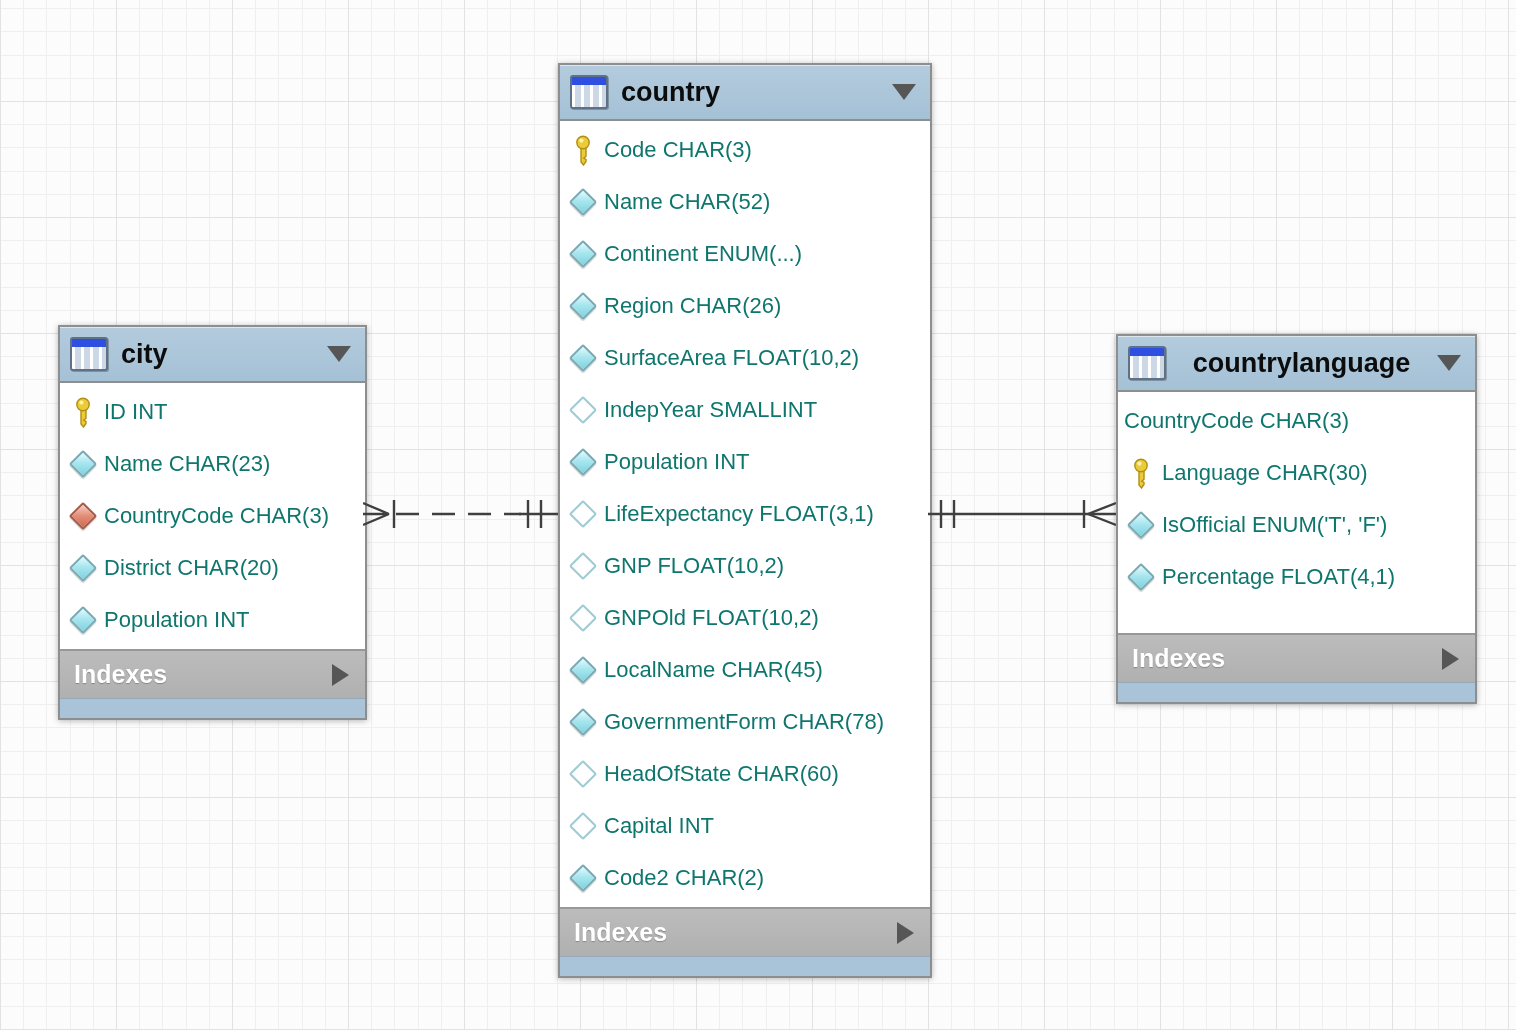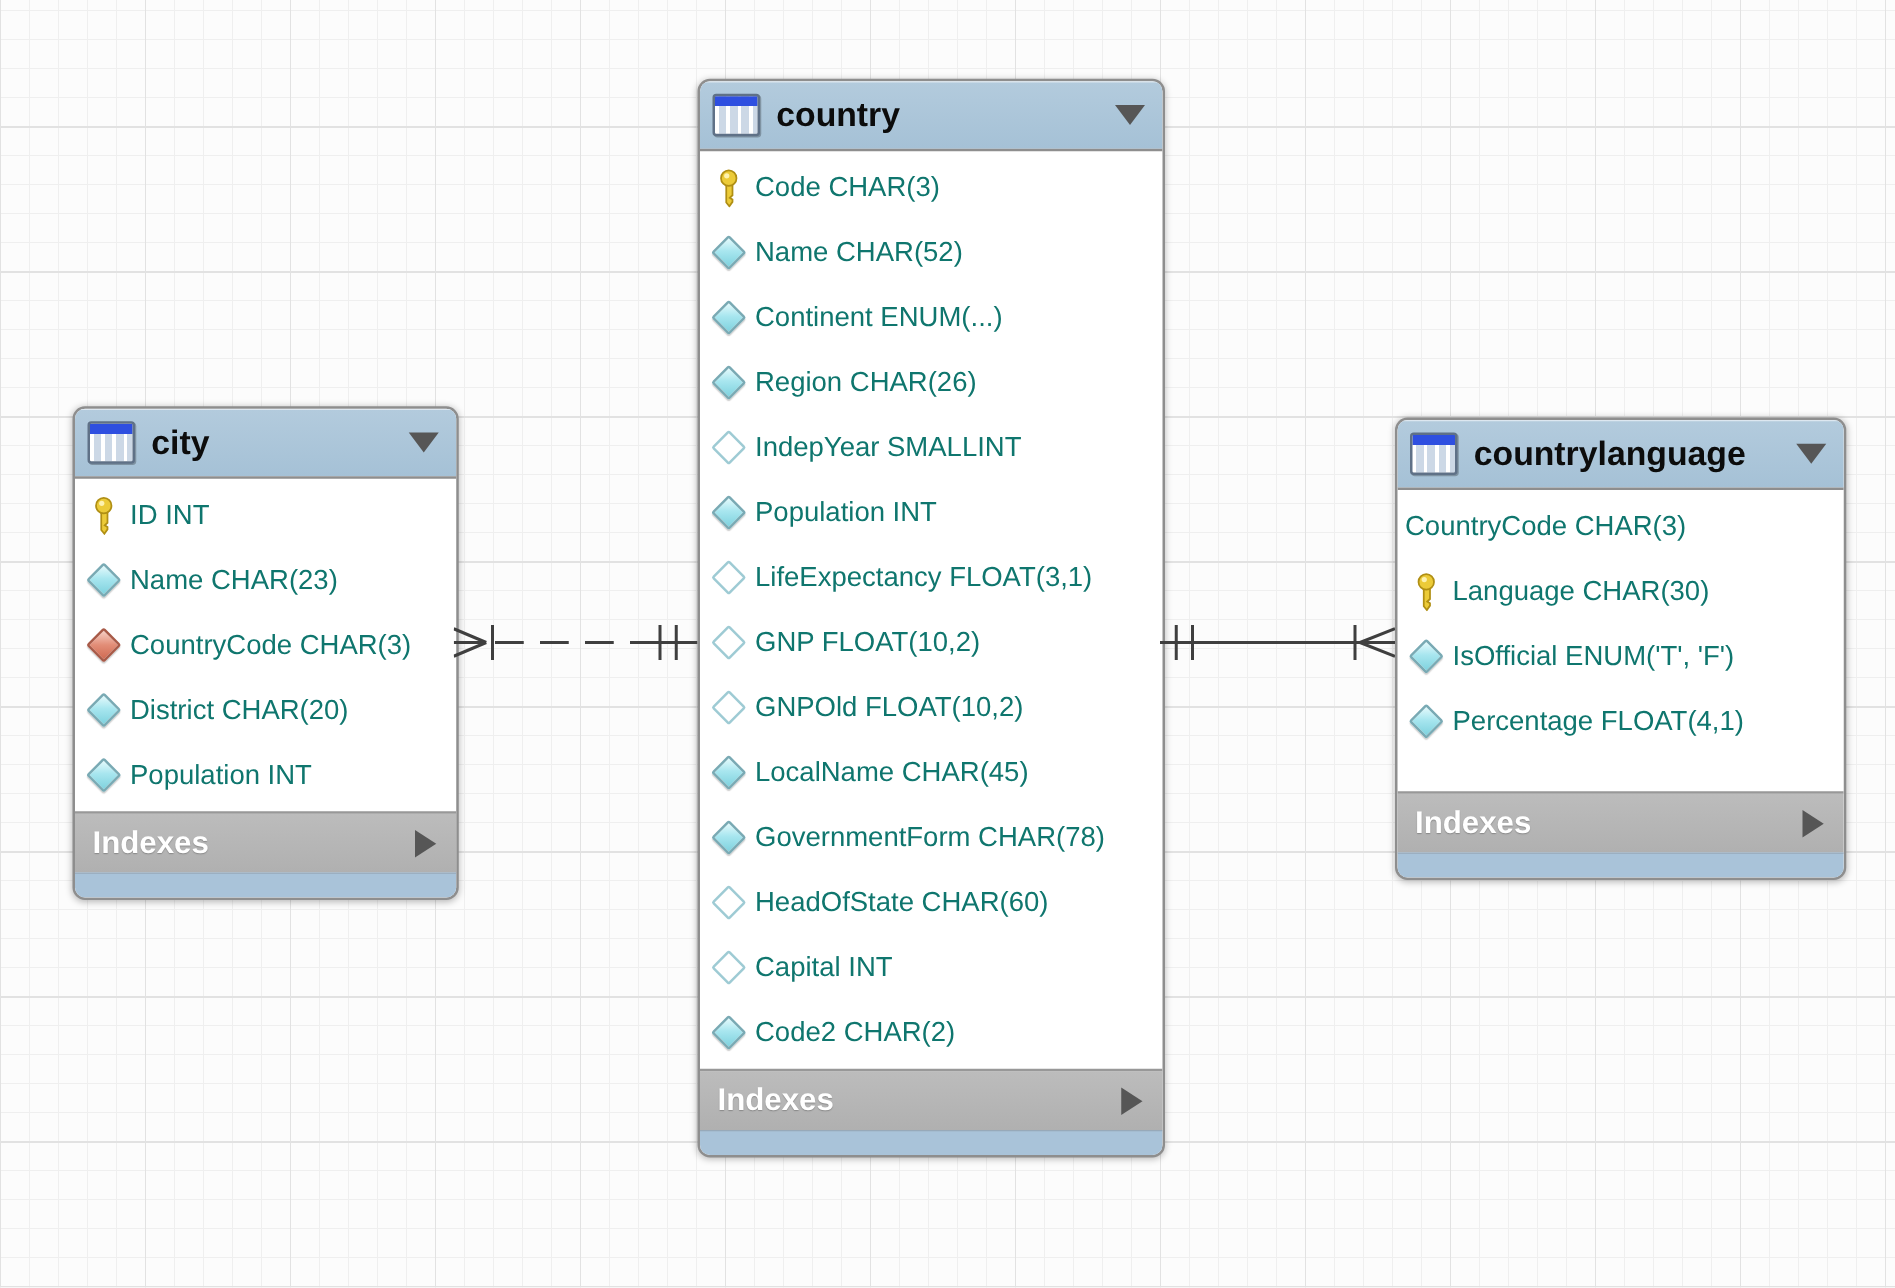--- a/index.html
+++ b/index.html
@@ -15,21 +15,21 @@
       repeating-linear-gradient(0deg,#e2e2e2 0 1px,transparent 1px 116px),
       repeating-linear-gradient(90deg,#efefef 0 1px,transparent 1px 23.2px),
       repeating-linear-gradient(0deg,#efefef 0 1px,transparent 1px 23.2px);
   }
 
   
   .db-table{
     position:absolute;
     background:#ffffff;
     border:2px solid #8e8e8e;
-    border-radius:10px;
+    border-radius:0;
     box-shadow:0 1px 6px rgba(0,0,0,0.28);
     overflow:hidden;
   }
   .table-header{
     height:54px;
     background:linear-gradient(#b3cbdd,#a5c1d6);
     box-shadow:inset 0 1px 0 rgba(255,255,255,0.55);
     border-bottom:2px solid #8e8e8e;
     display:flex;align-items:center;
     padding:0 14px 0 10px;gap:13px;
@@ -180,20 +180,24 @@
         </div>
         <div class="field-row">
           <span class="field-icon icon-diamond-filled"></span>
           <span class="field-label">Continent ENUM(...)</span>
         </div>
         <div class="field-row">
           <span class="field-icon icon-diamond-filled"></span>
           <span class="field-label">Region CHAR(26)</span>
         </div>
         <div class="field-row">
+          <span class="field-icon icon-diamond-filled"></span>
+          <span class="field-label">SurfaceArea FLOAT(10,2)</span>
+        </div>
+        <div class="field-row">
           <span class="field-icon icon-diamond-hollow"></span>
           <span class="field-label">IndepYear SMALLINT</span>
         </div>
         <div class="field-row">
           <span class="field-icon icon-diamond-filled"></span>
           <span class="field-label">Population INT</span>
         </div>
         <div class="field-row">
           <span class="field-icon icon-diamond-hollow"></span>
           <span class="field-label">LifeExpectancy FLOAT(3,1)</span>
@@ -227,21 +231,21 @@
           <span class="field-label">Code2 CHAR(2)</span>
         </div>
       </div>
     <div class="table-footer">
       <span class="footer-label">Indexes</span>
       <span class="footer-arrow"></span>
     </div>
     <div class="table-strip"></div>
   </div>
 
-  <div class="db-table" style="left:1116px;top:334px;width:357px;">
+  <div class="db-table" style="left:1116px;top:334px;width:357px;text-align:center;">
     <div class="table-header">
       <span class="table-icon"></span>
       <span class="table-title">countrylanguage</span>
       <span class="header-caret"></span>
     </div>
     <div class="table-fields extra-bottom">
         <div class="field-row">
           <span class="field-label">CountryCode CHAR(3)</span>
         </div>
         <div class="field-row">

